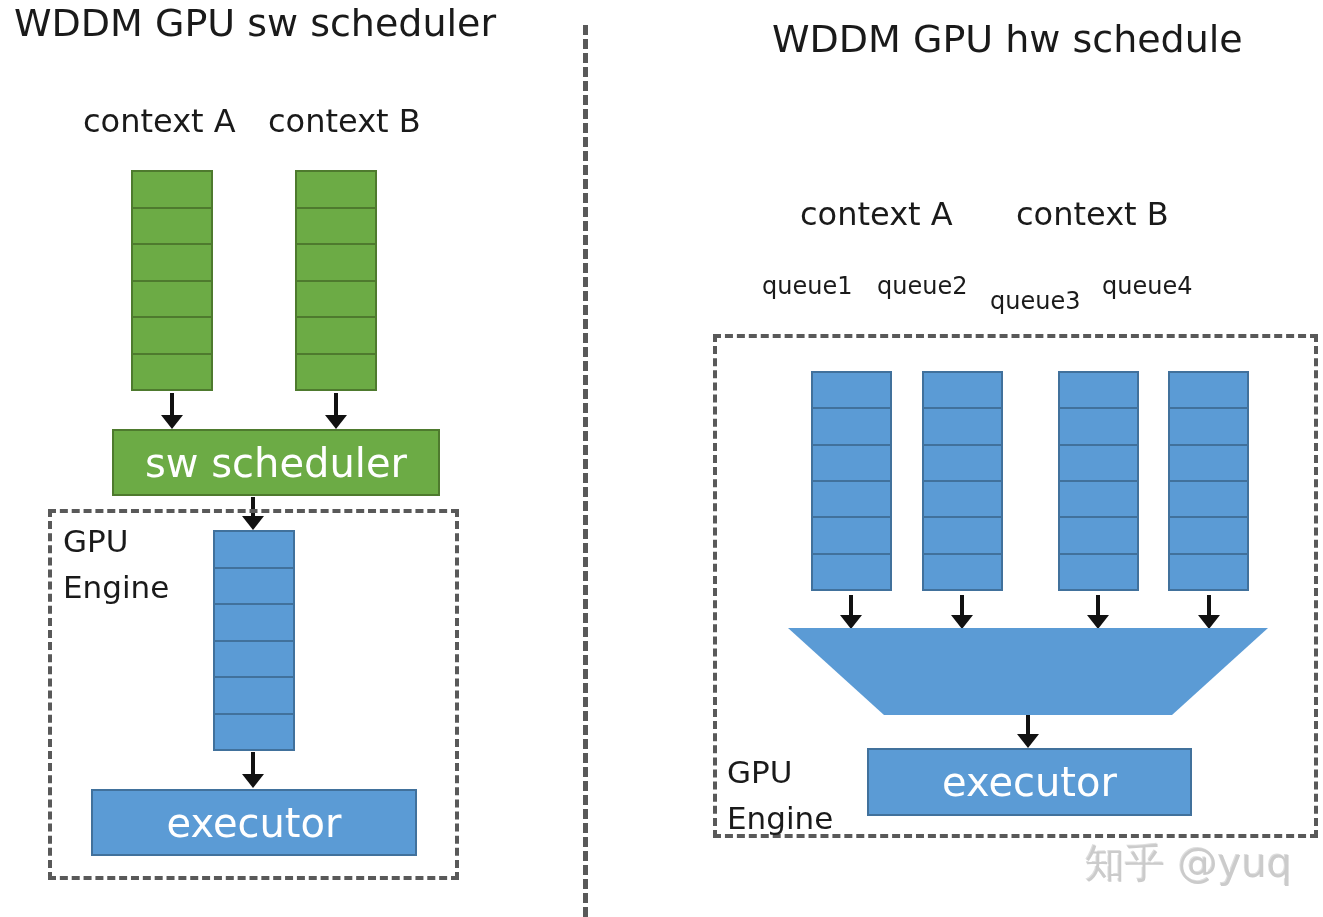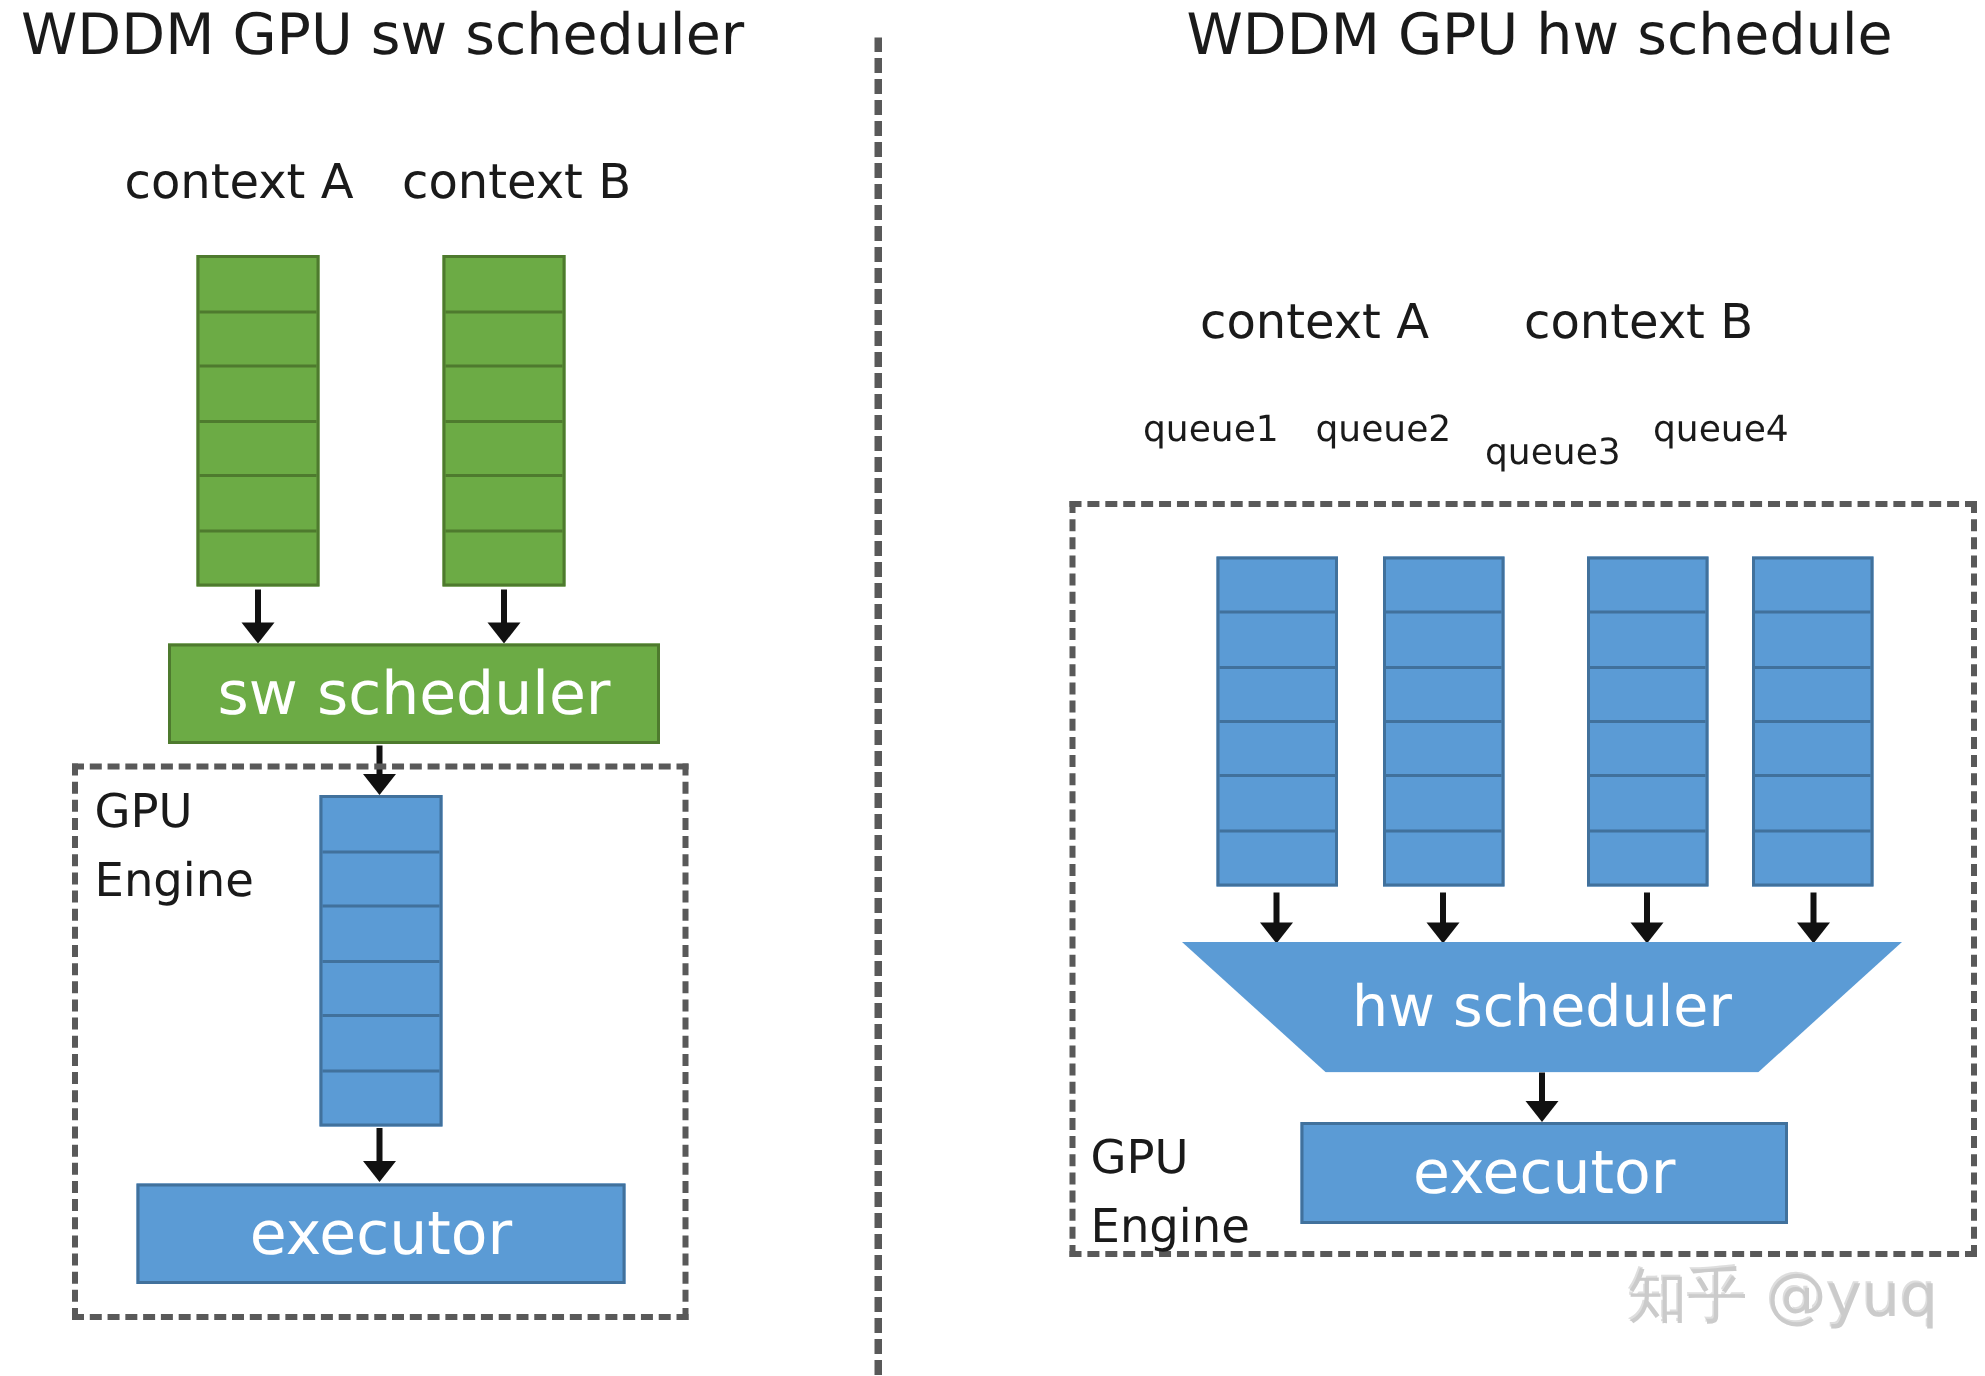--- a/index.html
+++ b/index.html
@@ -137,21 +137,21 @@
       <div class="shaft"></div>
       <div class="head"></div>
     </div>
 
   <div class="abs box blue" style="left:91px; top:789px; width:326px; height:67px;">
     <span>executor</span>
   </div>
 
   <div class="abs separator" style="left:583px; top:25px; height:892px;"></div>
 
-  <div class="abs label title" style="left:772px; top:2px;margin-left:19px;">WDDM GPU hw schedule</div>
+  <div class="abs label title" style="left:772px; top:18px;">WDDM GPU hw schedule</div>
 
   <div class="abs label ctx" style="left:800px; top:196px;">context A</div>
   <div class="abs label ctx" style="left:1016px; top:196px;">context B</div>
 
   <div class="abs label queue-lbl" style="left:762px; top:273px;">queue1</div>
   <div class="abs label queue-lbl" style="left:877px; top:273px;">queue2</div>
   <div class="abs label queue-lbl" style="left:990px; top:288px;">queue3</div>
   <div class="abs label queue-lbl" style="left:1102px; top:273px;">queue4</div>
 
   <div class="abs engine-box" style="left:713px; top:334px; width:605px; height:504px;"></div>
@@ -200,21 +200,20 @@
   <div class="abs arrow" style="left:1087px; top:595px; width:22px; height:34px;">
       <div class="shaft"></div>
       <div class="head"></div>
     </div>
   <div class="abs arrow" style="left:1198px; top:595px; width:22px; height:34px;">
       <div class="shaft"></div>
       <div class="head"></div>
     </div>
 
   <div class="abs trapezoid" style="left:788px; top:628px; width:480px; height:87px;">
-    <div>hw scheduler</div>
   </div>
 
   <div class="abs arrow" style="left:1017px; top:715px; width:22px; height:33px;">
       <div class="shaft"></div>
       <div class="head"></div>
     </div>
 
   <div class="abs label engine-lbl" style="left:727px; top:749px;">
     <div>GPU</div>
     <div>Engine</div>

